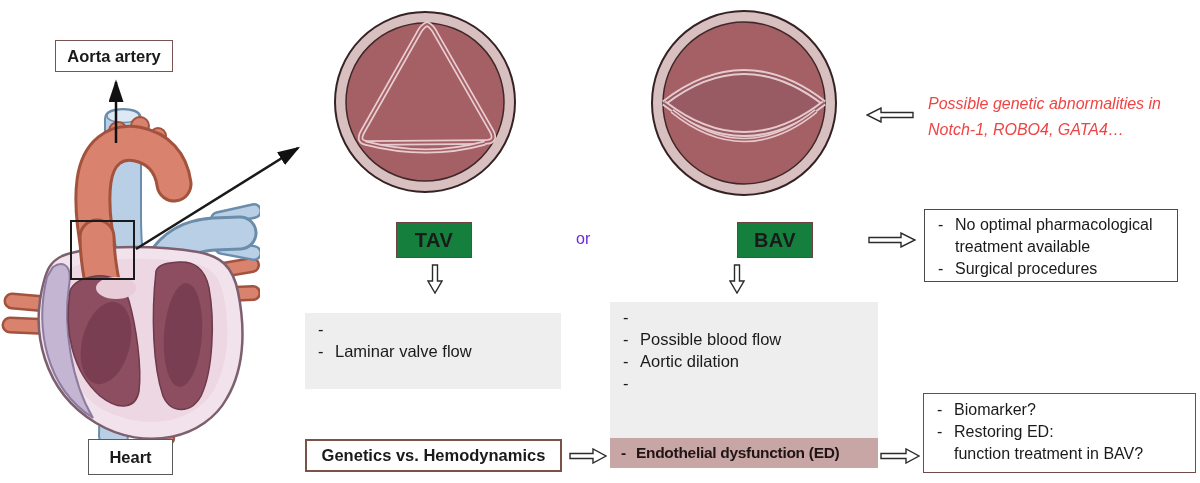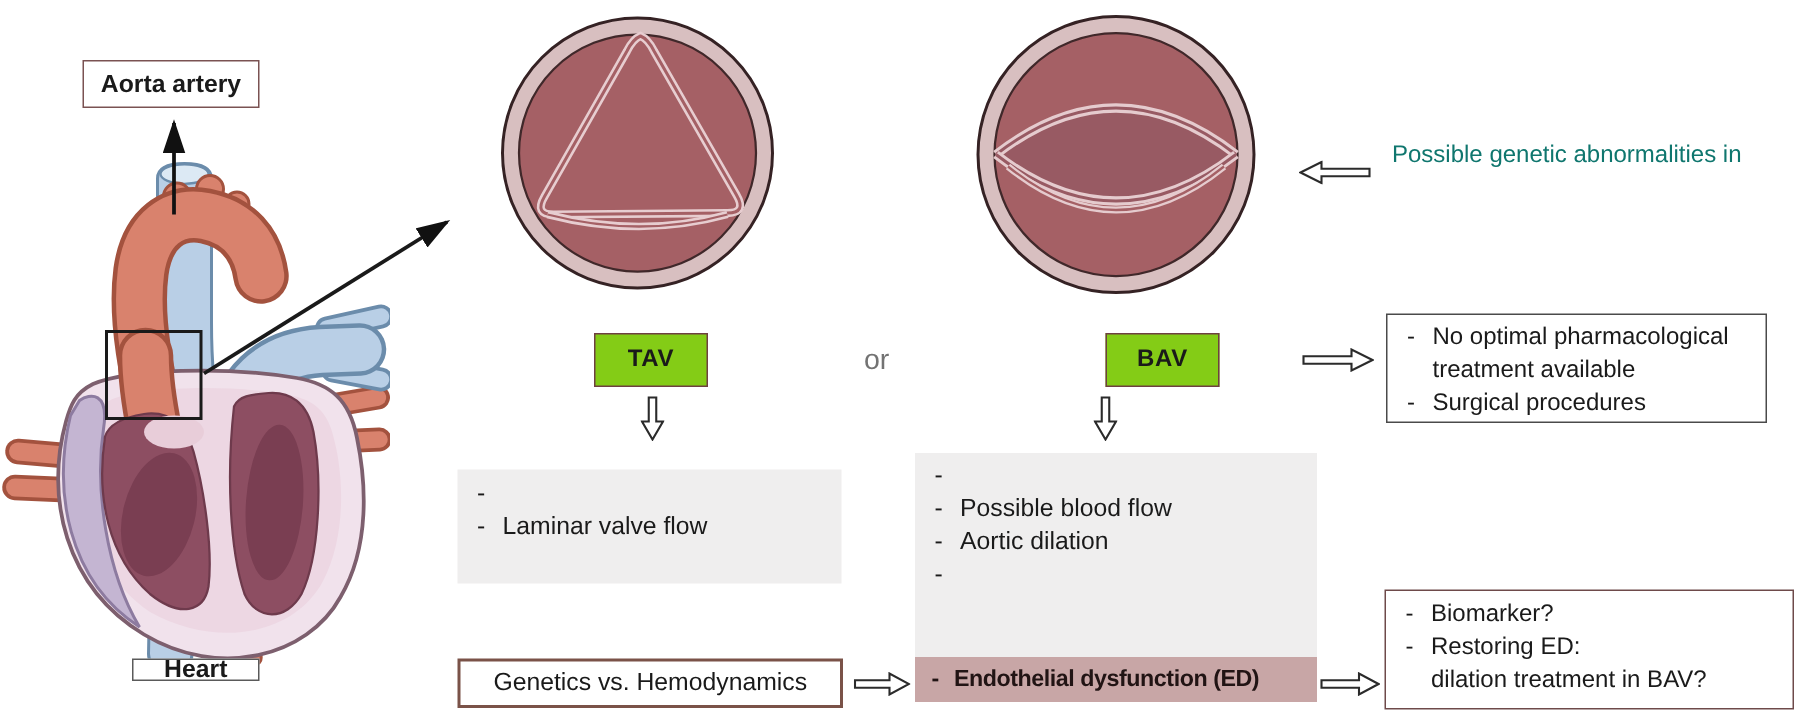--- a/index.html
+++ b/index.html
@@ -5,39 +5,39 @@
   html,body{margin:0;padding:0;background:#fff;}
   .stage{position:relative;width:1200px;height:483px;background:#ffffff;
          font-family:"Liberation Sans",sans-serif;color:#1a1a1a;overflow:hidden;}
   .abs{position:absolute;}
   svg.abs{display:block;}
   
   .label-box{border:1.6px solid #7a5252;background:#fff;display:flex;align-items:center;
              justify-content:center;font-weight:700;font-size:16.5px;box-sizing:border-box;}
   .label-box.gray{border-color:#5a5a5a;}
   
-  .chip{border:1.8px solid #6e4040;background:#84cc16;display:flex;align-items:center;
-        justify-content:center;font-weight:700;font-size:16px;letter-spacing:.5px;box-sizing:border-box;}
-  .or{font-size:19px;color:#737373;}
+  .chip{border:1.8px solid #6e4040;background:#15803d;display:flex;align-items:center;
+        justify-content:center;font-weight:700;font-size:20px;letter-spacing:.5px;box-sizing:border-box;}
+  .or{font-size:16px;color:#6d28d9;}
   
   .panel{background:#efeeee;font-size:16.5px;line-height:22px;box-sizing:border-box;}
   .li{display:flex;}
   .dash{flex:none;width:30px;padding-left:13px;box-sizing:border-box;}
   .txt{flex:1;padding-right:4px;}
   
   .ed-row{background:#c8a6a6;display:flex;align-items:center;font-weight:700;
           font-size:15.5px;letter-spacing:-0.3px;line-height:18px;box-sizing:border-box;color:#211414;}
   .ed-row .dash{width:26px;padding-left:11px;}
   
   .outline-box{border:1.7px solid #4a4a4a;background:#fff;font-size:16px;line-height:22px;
                box-sizing:border-box;padding:4px 0;}
   .outline-box.brown{border-color:#6e4a4a;}
   .genetics-box{border:2px solid #7a5248;background:#fff;display:flex;align-items:center;
-                justify-content:center;font-weight:400;font-size:16.5px;box-sizing:border-box;}
-  .note{font-size:16px;line-height:26px;color:#0f766e;}
+                justify-content:center;font-weight:700;font-size:16.5px;box-sizing:border-box;}
+  .note{font-size:16px;line-height:26px;color:#ef4444;font-style:italic;}
   .cont{padding-left:0;}
 </style>
 </head>
 <body>
 
 <div class="stage">
 
   <svg class="abs" style="left:0;top:95px;" width="260" height="350" viewBox="0 0 260 350">
 
     <path d="M100,290 L99,341 Q99,348 107,348 L121,348 Q128,348 128,341 L128,290 Z" fill="#b9cfe6" stroke="#6b8cab" stroke-width="2"></path>
@@ -114,21 +114,21 @@
       </marker>
     </defs>
     <line x1="116" y1="143" x2="116" y2="82" stroke="#111" stroke-width="2.5" marker-end="url(#ah)"></line>
     <rect x="71" y="221" width="63" height="58" fill="none" stroke="#1a1a1a" stroke-width="2"></rect>
     <line x1="136" y1="249" x2="298" y2="148" stroke="#1a1a1a" stroke-width="2.5" marker-end="url(#ah)"></line>
   </svg>
 
   <div class="abs label-box" style="left:55px;top:40px;width:118px;height:32px;text-align:center;">
     <span>Aorta artery</span>
   </div>
-  <div class="abs label-box gray" style="left:88px;top:439px;width:85px;height:15px;">
+  <div class="abs label-box gray" style="left:88px;top:439px;width:85px;height:36px;">
     <span>Heart</span>
   </div>
 
   <div class="abs chip" style="left:396px;top:222px;width:76px;height:36px;">
     <span>TAV</span>
   </div>
   <div class="abs or" style="left:576px;top:230px;">or</div>
   <div class="abs chip" style="left:698px;top:222px;width:76px;height:36px;margin-left:39px;">
     <span>BAV</span>
   </div>
@@ -147,20 +147,21 @@
   </svg>
   <svg class="abs" style="left:569px;top:448px;" width="38" height="16" viewBox="0 0 38 16">
     <path d="M1,5.5 L24,5.5 L24,1 L37,8 L24,15 L24,10.5 L1,10.5 Z" fill="#fff" stroke="#2b2b2b" stroke-width="1.4"></path>
   </svg>
   <svg class="abs" style="left:880px;top:448px;" width="40" height="16" viewBox="0 0 40 16">
     <path d="M1,5.5 L26,5.5 L26,1 L39,8 L26,15 L26,10.5 L1,10.5 Z" fill="#fff" stroke="#2b2b2b" stroke-width="1.4"></path>
   </svg>
 
   <div class="abs note" style="left:928px;top:91px;width:270px;">
     <div>Possible genetic abnormalities in</div>
+    <div>Notch-1, ROBO4, GATA4…</div>
   </div>
 
   <div class="abs panel" style="left:305px;top:313px;width:256px;height:76px;padding-top:5px;">
     <div class="li">
       <span class="dash">-</span>
     </div>
     <div class="li">
       <span class="dash">-</span>
       <span class="txt">Laminar valve flow</span>
     </div>
@@ -205,18 +206,18 @@
 
   <div class="abs outline-box brown" style="left:923px;top:393px;width:273px;height:80px;padding-top:5px;">
     <div class="li">
       <span class="dash">-</span>
       <span class="txt">Biomarker?</span>
     </div>
     <div class="li">
       <span class="dash">-</span>
       <span class="txt">
         <div>Restoring ED:</div>
-        <div class="cont">dilation treatment in BAV?</div>
+        <div class="cont">function treatment in BAV?</div>
       </span>
     </div>
   </div>
 
 </div>
 
 </body></html>

